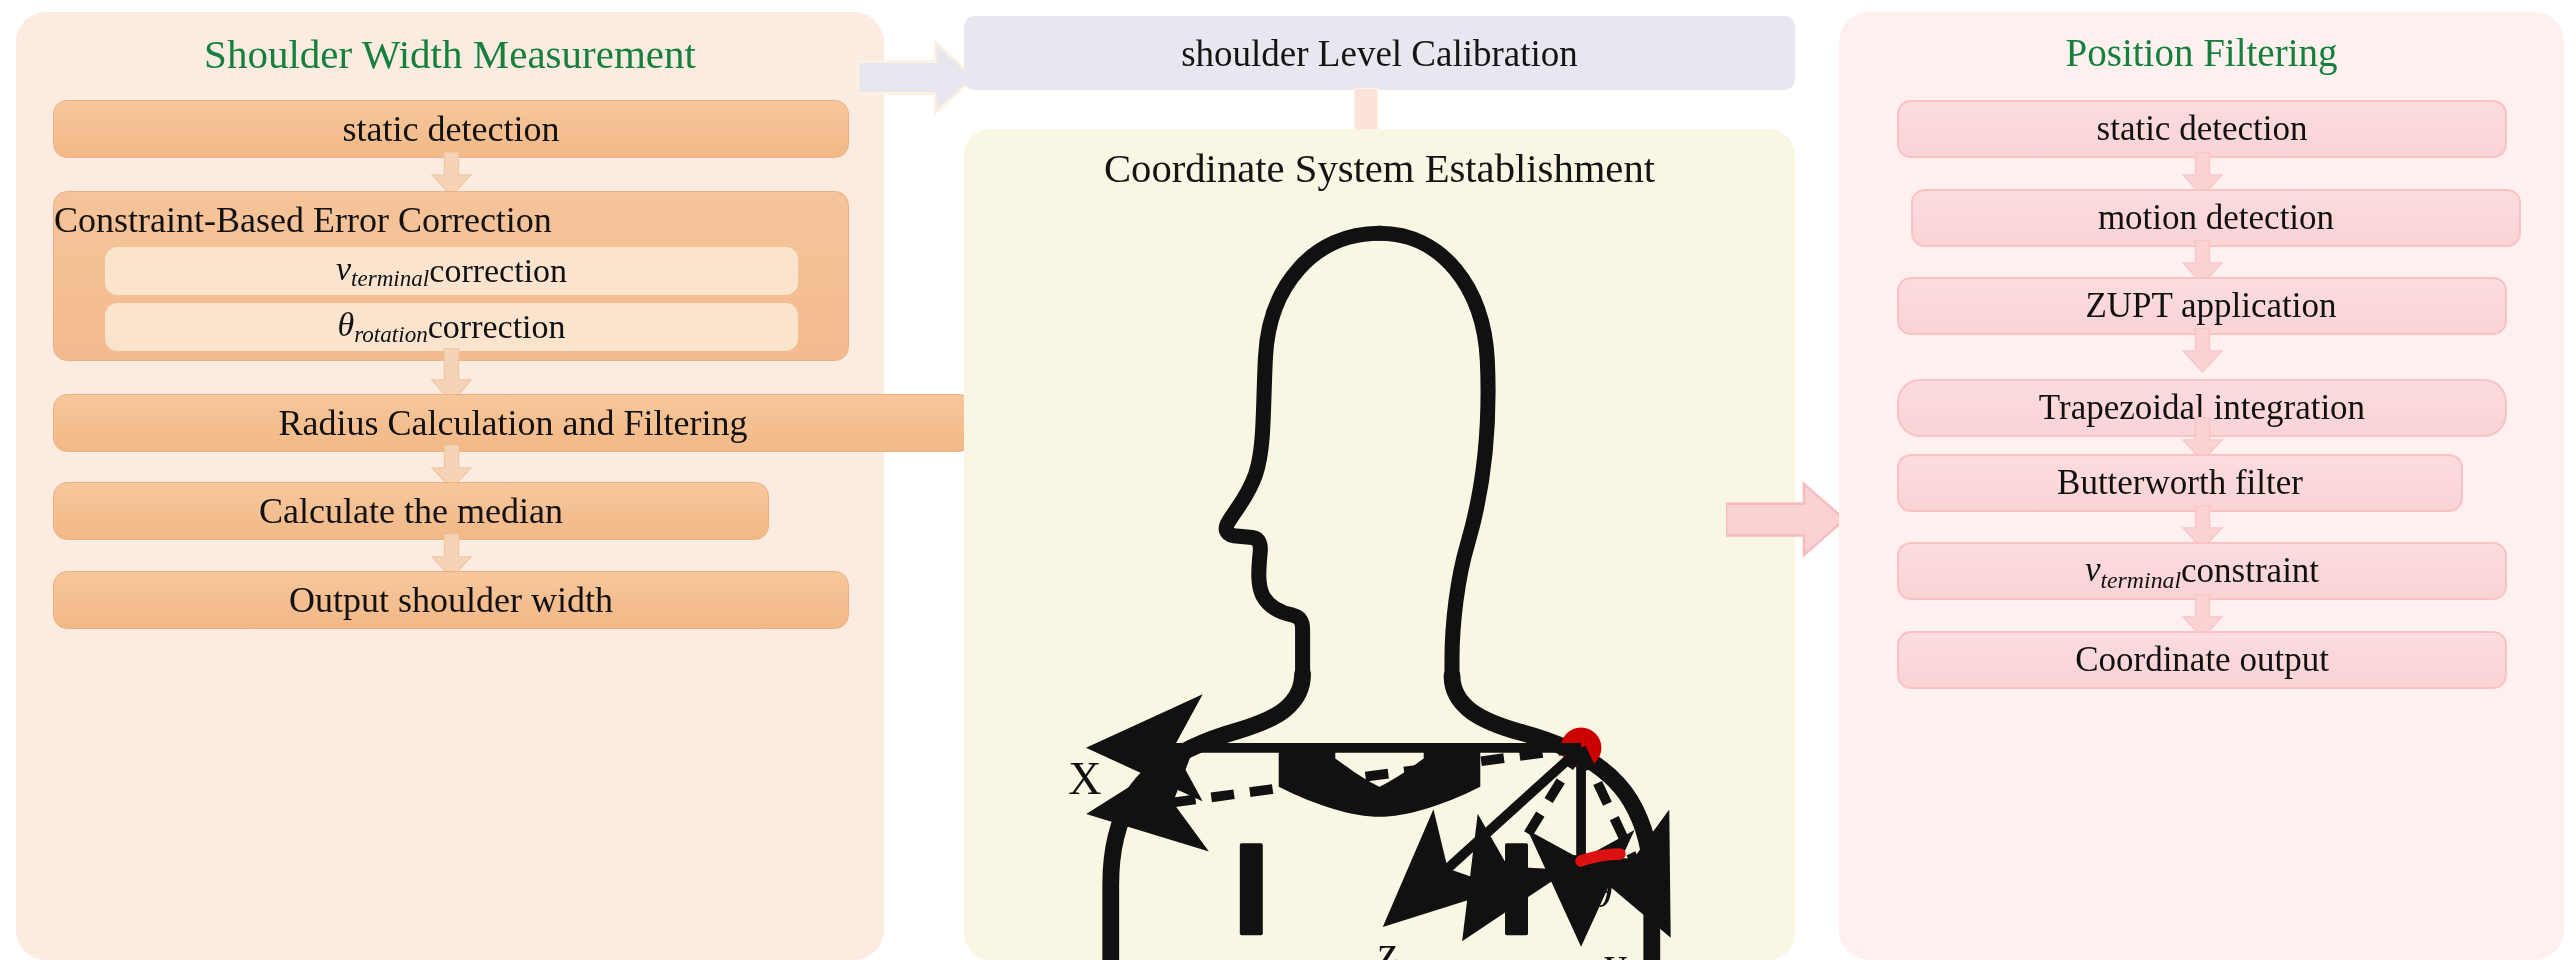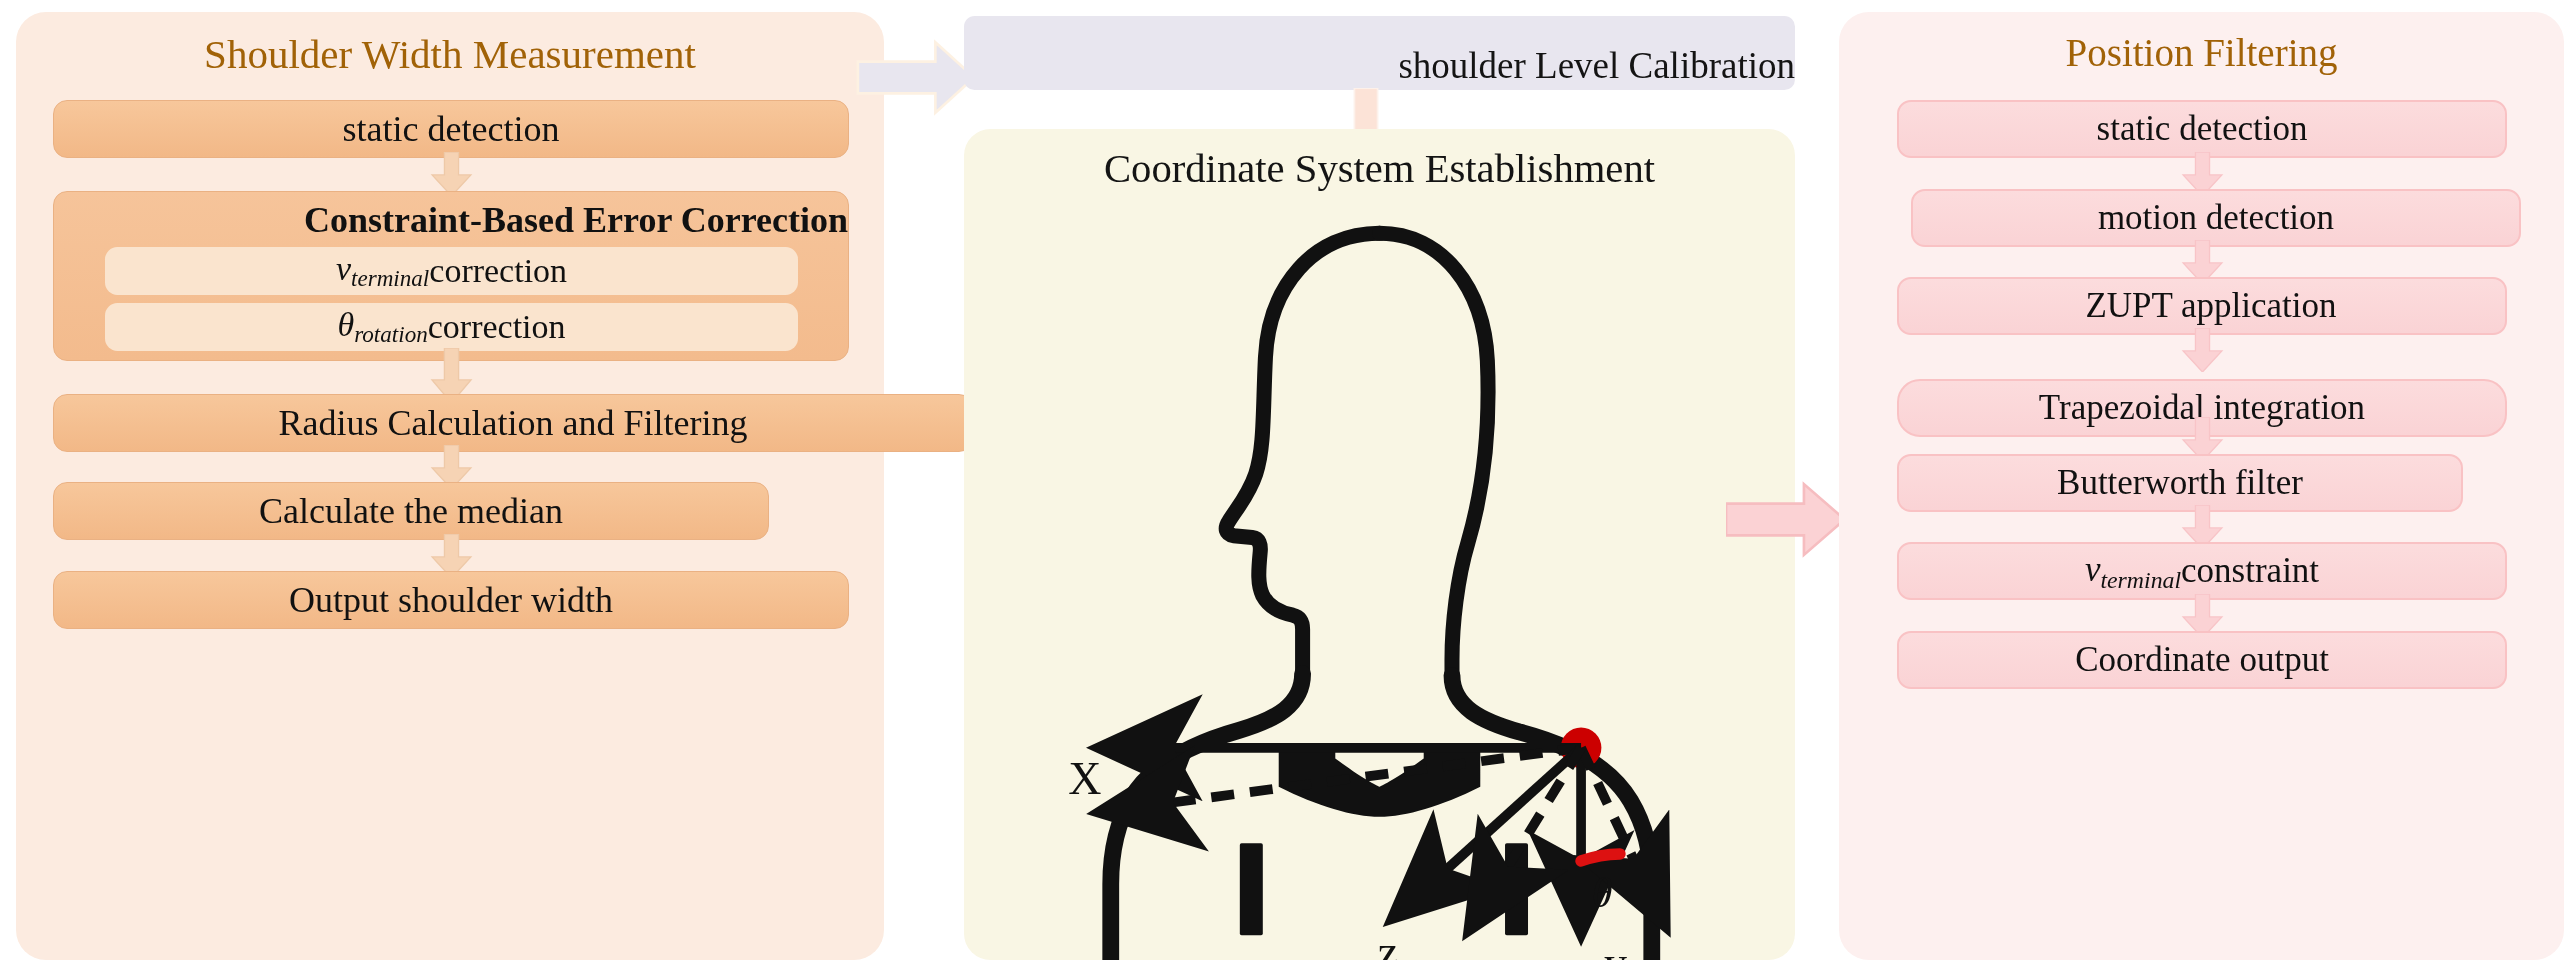--- a/index.html
+++ b/index.html
@@ -9,49 +9,49 @@
   }
 
   
   .panel{position:absolute;border-radius:30px;box-sizing:border-box;}
   #panel-left{left:16px;top:12.4px;width:868px;height:948px;background:#fcebe0;}
   #panel-mid{left:964px;top:129px;width:831px;height:831px;background:#f9f6e4;border-radius:26.5px;}
   #panel-right{left:1839px;top:12.4px;width:725px;height:948px;background:#fdf0ef;}
 
   .panel-title{
     position:absolute;left:0;right:0;text-align:center;
-    font-size:41px;color:#a16207;font-weight:400;white-space:nowrap;
+    font-size:41px;color:#15803d;font-weight:400;white-space:nowrap;
   }
   #panel-left .panel-title{top:17.7px;}
   #panel-right .panel-title{top:17.7px;font-size:39px;}
 
   
   #calib-box{
     position:absolute;left:964px;top:16px;width:831px;height:74px;
     background:#e8e6ef;border-radius:10.6px;
   }
   #calib-box .calib-label{
     position:absolute;left:0;right:0;top:50%;transform:translateY(-50%);
-    text-align:right;font-size:37px;color:#141414;white-space:nowrap;margin-top:12px;
+    text-align:center;font-size:37px;color:#141414;white-space:nowrap;
   }
 
   
   .obox{
     position:absolute;box-sizing:border-box;
     background:linear-gradient(180deg,#f7c79b 0%,#f2b887 100%);
     border:1.8px solid #eab183;border-radius:14px;
     display:flex;align-items:center;justify-content:center;
     font-size:36px;color:#111;white-space:nowrap;
   }
   .obox.group{
     display:block;background:linear-gradient(180deg,#f6c49a 0%,#f3bb8d 100%);
   }
   .group-title{
-    position:absolute;left:0;right:0;top:7px;text-align:right;
-    font-size:36px;color:#111;white-space:nowrap;font-weight:bold;
+    position:absolute;left:0;right:0;top:7px;text-align:left;
+    font-size:36px;color:#111;white-space:nowrap;
   }
   .subbox{
     position:absolute;box-sizing:border-box;
     background:#fae4ce;border-radius:12.4px;
     display:flex;align-items:center;justify-content:center;
     font-size:34px;color:#111;white-space:nowrap;
   }
   .mathvar{font-style:italic;font-family:"Liberation Serif",serif;}
   .mathvar sub{font-style:italic;font-size:0.68em;vertical-align:-0.28em;}
 

